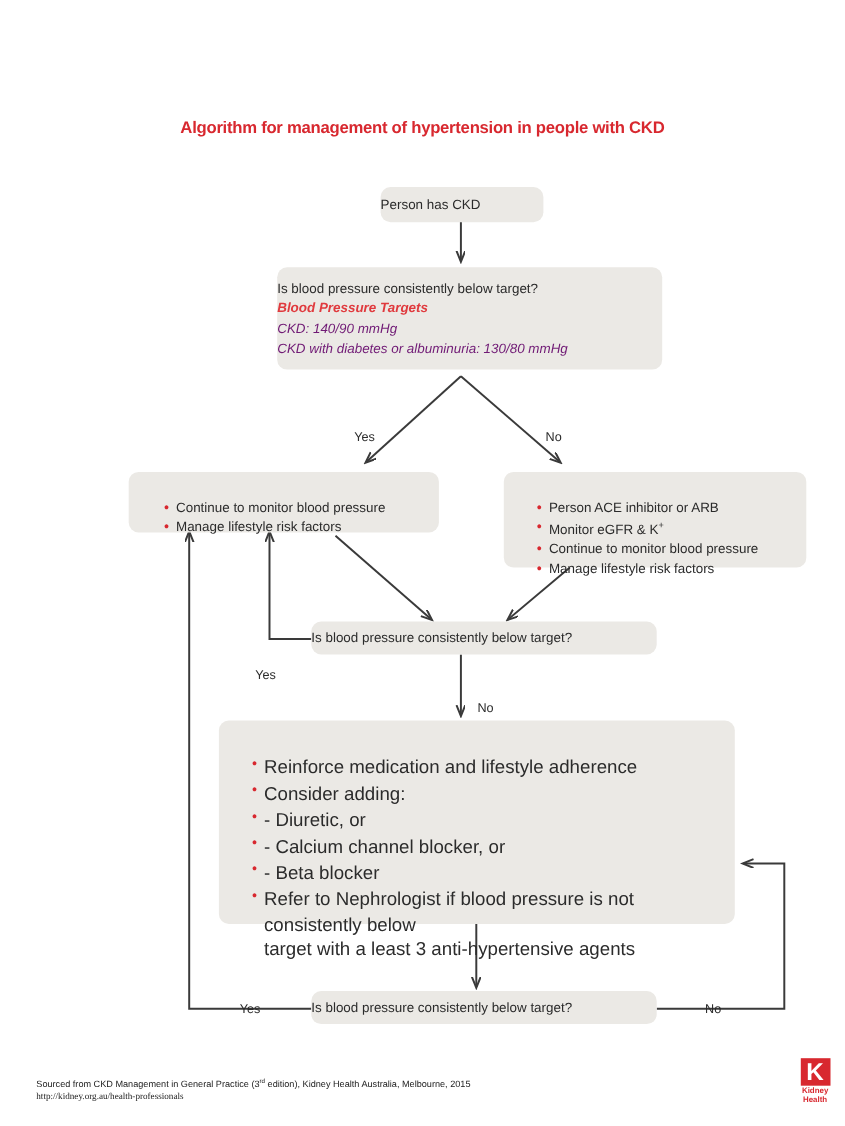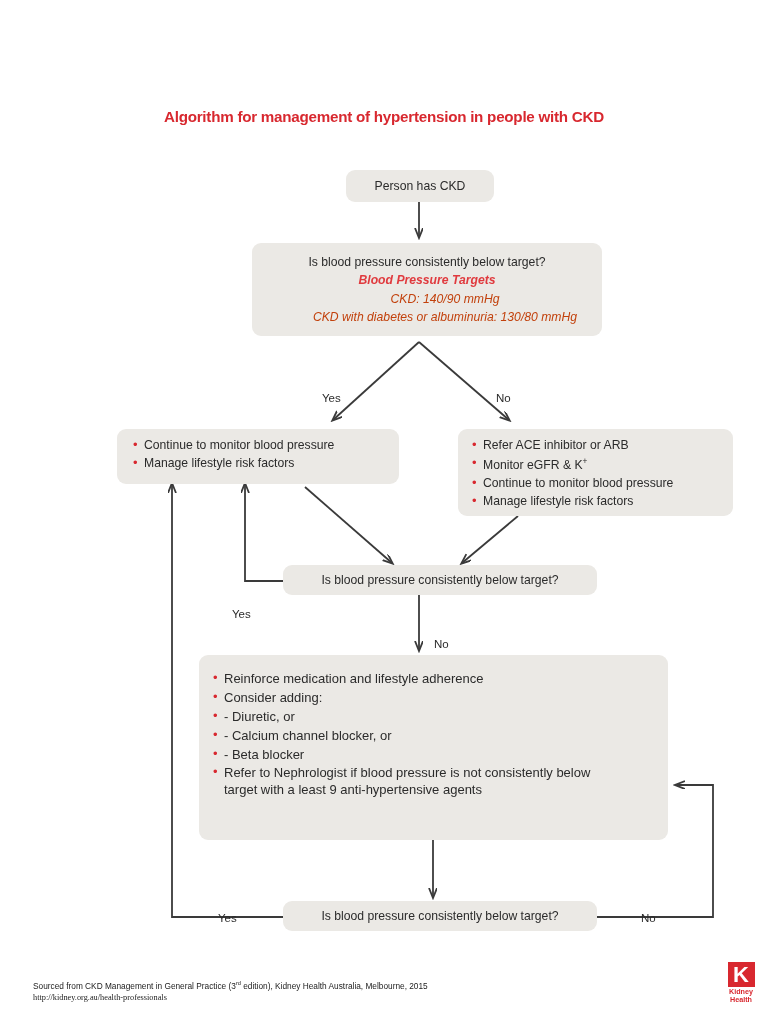--- a/index.html
+++ b/index.html
@@ -36,38 +36,37 @@
     letter-spacing: -0.25px;
   }
   .node {
     position: absolute;
     background: #ebe9e5;
     border-radius: 9px;
     box-sizing: border-box;
     color: #2b2b2b;
   }
   .node-center {
-    text-align: center;
+    text-align: left;
   }
   .n-line {
     display: block;
     white-space: nowrap;
   }
   .red-bi {
     color: #e03a3e;
     font-style: italic;
     font-weight: bold;
   }
   .red-i {
-    color: #c2410c;
+    color: #701a75;
     font-style: italic;
-    margin-left: 36px;
   }
   .bullets {
-    margin: 0;
+    margin: 16px;
     padding: 0;
     list-style: none;
   }
   .bullets li {
     position: relative;
     padding-left: 11px;
     margin: 0 0 2px 0;
     line-height: 1.30;
   }
   .bullets li:before {
@@ -184,41 +183,41 @@
 
   <div class="node" style="left:117px; top:429px; width:282px; height:55px; font-size:12.2px; padding:9px 0 0 16px;">
     <ul class="bullets">
       <li>Continue to monitor blood pressure</li>
       <li>Manage lifestyle risk factors</li>
     </ul>
   </div>
 
   <div class="node" style="left:458px; top:429px; width:275px; height:87px; font-size:12.2px; padding:9px 0 0 14px;">
     <ul class="bullets">
-      <li>Refer ACE inhibitor or ARB</li>
+      <li>Person ACE inhibitor or ARB</li>
       <li><span>Monitor eGFR &amp; K</span><sup>+</sup></li>
       <li>Continue to monitor blood pressure</li>
       <li>Manage lifestyle risk factors</li>
     </ul>
   </div>
 
   <div class="node node-center" style="left:283px; top:565px; width:314px; height:30px; font-size:12.2px; line-height:30px;">
     <span>Is blood pressure consistently below target?</span>
   </div>
 
-  <div class="node" style="left:199px; top:655px; width:469px; height:185px; font-size:13px; padding:16px 0 0 14px;">
+  <div class="node" style="left:199px; top:655px; width:469px; height:185px; font-size:17px; padding:16px 0 0 14px;">
     <ul class="bullets">
       <li>Reinforce medication and lifestyle adherence</li>
       <li>Consider adding:</li>
       <li class="sub">- Diuretic, or</li>
       <li class="sub">- Calcium channel blocker, or</li>
       <li class="sub">- Beta blocker</li>
       <li>
         <span>Refer to Nephrologist if blood pressure is not consistently below</span><br>
-        <span>target with a least 9 anti-hypertensive agents</span>
+        <span>target with a least 3 anti-hypertensive agents</span>
       </li>
     </ul>
   </div>
 
   <div class="node node-center" style="left:283px; top:901px; width:314px; height:30px; font-size:12.2px; line-height:30px;">
     <span>Is blood pressure consistently below target?</span>
   </div>
 
   <div class="edge-label" style="left:322px; top:371px;">Yes</div>
   <div class="edge-label" style="left:496px; top:371px;">No</div>

